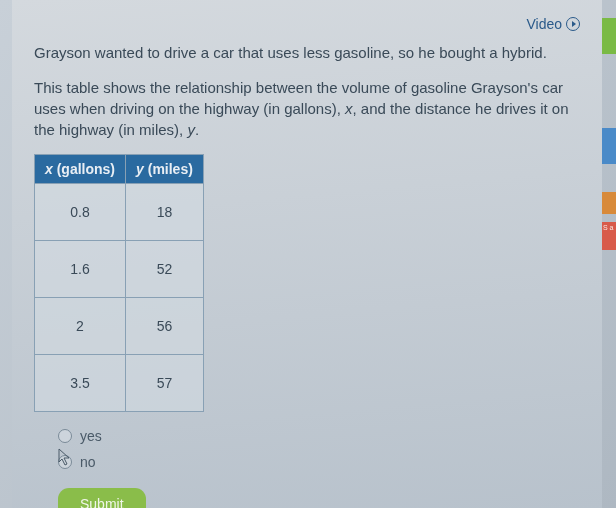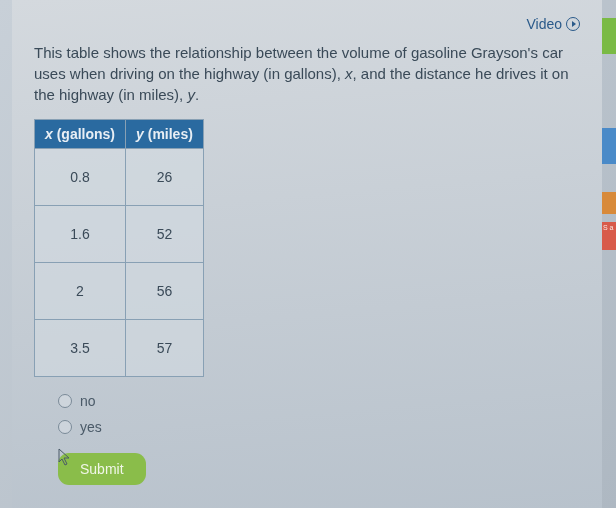--- a/index.html
+++ b/index.html
@@ -148,62 +148,63 @@
 </head>
 <body>
 
 <div class="page">
 
   <div class="video-link">
     <span>Video</span>
     <span class="video-icon"></span>
   </div>
 
+  <p class="intro">Grayson wanted to drive a car that uses less gasoline, so he bought a hybrid.</p>
 
   <p class="desc">
     <span>This table shows the relationship between the volume of gasoline Grayson's car uses when driving on the highway (in gallons), </span><span class="italic">x</span><span>, and the distance he drives it on the highway (in miles), </span><span class="italic">y</span><span>.</span>
   </p>
 
   <table>
     <thead>
       <tr>
         <th><span>x</span> <span class="unit">(gallons)</span></th>
         <th><span>y</span> <span class="unit">(miles)</span></th>
       </tr>
     </thead>
     <tbody>
       <tr>
         <td>0.8</td>
-        <td>26</td>
+        <td>18</td>
       </tr>
       <tr>
         <td>1.6</td>
         <td>52</td>
       </tr>
       <tr>
         <td>2</td>
         <td>56</td>
       </tr>
       <tr>
         <td>3.5</td>
         <td>57</td>
       </tr>
     </tbody>
   </table>
 
 
   <div class="options">
+    <div class="option">
+      <span class="radio"></span>
+      <span>yes</span>
+    </div>
     <div class="option">
       <span class="radio"></span>
       <span>no</span>
     </div>
-    <div class="option">
-      <span class="radio"></span>
-      <span>yes</span>
-    </div>
   </div>
 
   <svg class="cursor" viewBox="0 0 14 18">
     <path d="M1 1 L1 14 L4 11 L7 17 L9 16 L6 10 L11 10 Z" fill="none" stroke="#4a5a68" stroke-width="1"></path>
   </svg>
 
   <button class="submit-btn">Submit</button>
 
 </div>
 

